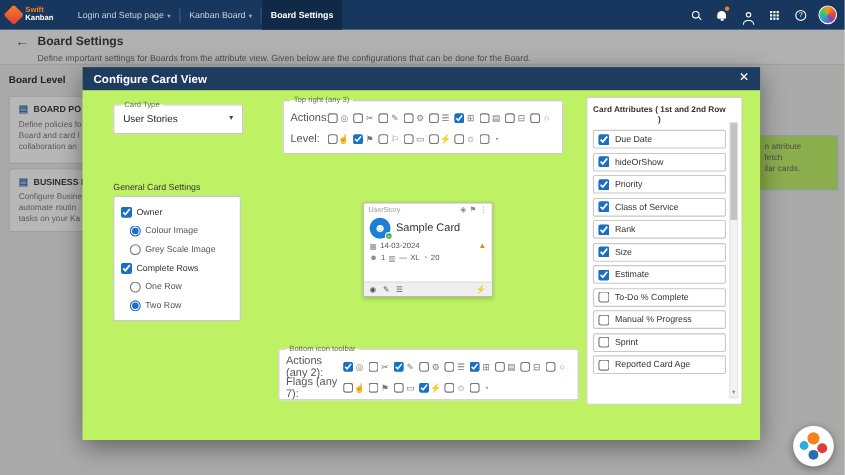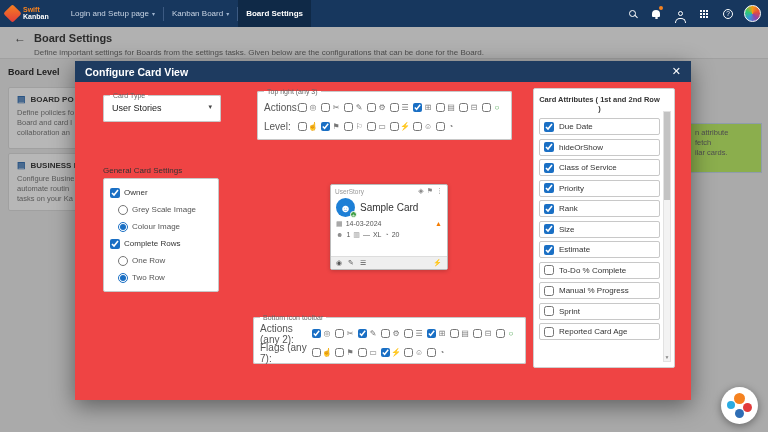--- a/index.html
+++ b/index.html
@@ -41,21 +41,21 @@
   .pcard{position:absolute;left:8px;width:372px;background:#fff;border:1px solid #ddd;border-radius:2px;padding:6px 8px}
   .pcard .pc-head{display:flex;align-items:center;gap:5px;font-size:8px;font-weight:bold;color:#333}
   .pc-ico{color:#2e6db4;font-size:9px}
   .pc-body{font-size:7.5px;color:#777;margin-top:4px;line-height:10px;white-space:pre-line}
   .rfrag{position:absolute;left:686px;top:96px;width:76px;height:50px;background:#bef264;border:1px solid #c5d7ee;padding:4px 4px 0 8px}
   .rfrag div{font-size:7.5px;color:#666;line-height:10px}
 
   .overlay{position:absolute;top:27px;left:0;right:0;bottom:0;background:rgba(30,30,30,.32);z-index:10}
 
   
-  .modal{position:absolute;left:75px;top:61px;width:616px;height:339px;background:#ef4444;z-index:20;box-shadow:0 6px 22px rgba(0,0,0,.45)}
+  .modal{position:absolute;left:75px;top:61px;width:616px;height:339px;background:#bef264;z-index:20;box-shadow:0 6px 22px rgba(0,0,0,.45)}
   .m-head{height:21px;background:#1e3b60;color:#fff;display:flex;align-items:center;padding:0 10px}
   .m-title{font-size:10.5px;font-weight:bold}
   .m-close{margin-left:auto;font-size:11px;cursor:pointer;line-height:1}
   .m-body{position:relative;height:291px}
 
   fieldset{border:1px solid #c8c8c8;border-radius:2px;padding:3px 6px;position:absolute;background:#fff}
   legend{font-size:7px;color:#666;padding:0 3px}
 
   .ct-fs{left:28px;top:10px;width:118px;height:30px;cursor:pointer}
   .ct-val{display:flex;align-items:flex-start;font-size:9px;color:#222;padding:1px 2px}
@@ -157,21 +157,21 @@
       </span>
   </div>
 </div>
 
 <div class="page">
   <div class="page-head">
     <div class="ph-title">
       <span class="back">←</span>
       <span>Board Settings</span>
     </div>
-    <div class="ph-desc">Define important settings for Boards from the settings tasks. Given below are the configurations that can be done for the Board.</div>
+    <div class="ph-desc">Define important settings for Boards from the attribute view. Given below are the configurations that can be done for the Board.</div>
   </div>
   <div class="sec-label">Board Level</div>
 
   <div class="pcard" style="top:60px;height:62px">
     <div class="pc-head">
       <span class="pc-ico">▤</span>
       <span>BOARD PO</span>
     </div>
     <div class="pc-body">Define policies fo
 Board and card l
@@ -286,26 +286,26 @@
       </div>
     </fieldset>
 
     <div class="gen-label">General Card Settings</div>
     <div class="gen-box">
       <label class="g-row">
         <input type="checkbox" checked="" style="">
         <span>Owner</span>
       </label>
       <label class="g-row ind">
+        <input type="radio" name="img" checked="" style="">
+        <span>Colour Image</span>
+      </label>
+      <label class="g-row ind">
         <input type="radio" name="img" style="">
         <span>Grey Scale Image</span>
-      </label>
-      <label class="g-row ind">
-        <input type="radio" name="img" checked="" style="">
-        <span>Colour Image</span>
       </label>
       <label class="g-row">
         <input type="checkbox" checked="" style="">
         <span>Complete Rows</span>
       </label>
       <label class="g-row ind">
         <input type="radio" name="rows" style="">
         <span>One Row</span>
       </label>
       <label class="g-row ind">
@@ -425,25 +425,25 @@
       <label class="a-row">
           <input type="checkbox" checked="" style="">
           <span>Due Date</span>
         </label>
       <label class="a-row">
           <input type="checkbox" checked="" style="">
           <span>hideOrShow</span>
         </label>
       <label class="a-row">
           <input type="checkbox" checked="" style="">
+          <span>Priority</span>
+        </label>
+      <label class="a-row">
+          <input type="checkbox" checked="" style="">
           <span>Class of Service</span>
-        </label>
-      <label class="a-row">
-          <input type="checkbox" checked="" style="">
-          <span>Priority</span>
         </label>
       <label class="a-row">
           <input type="checkbox" checked="" style="">
           <span>Rank</span>
         </label>
       <label class="a-row">
           <input type="checkbox" checked="" style="">
           <span>Size</span>
         </label>
       <label class="a-row">

